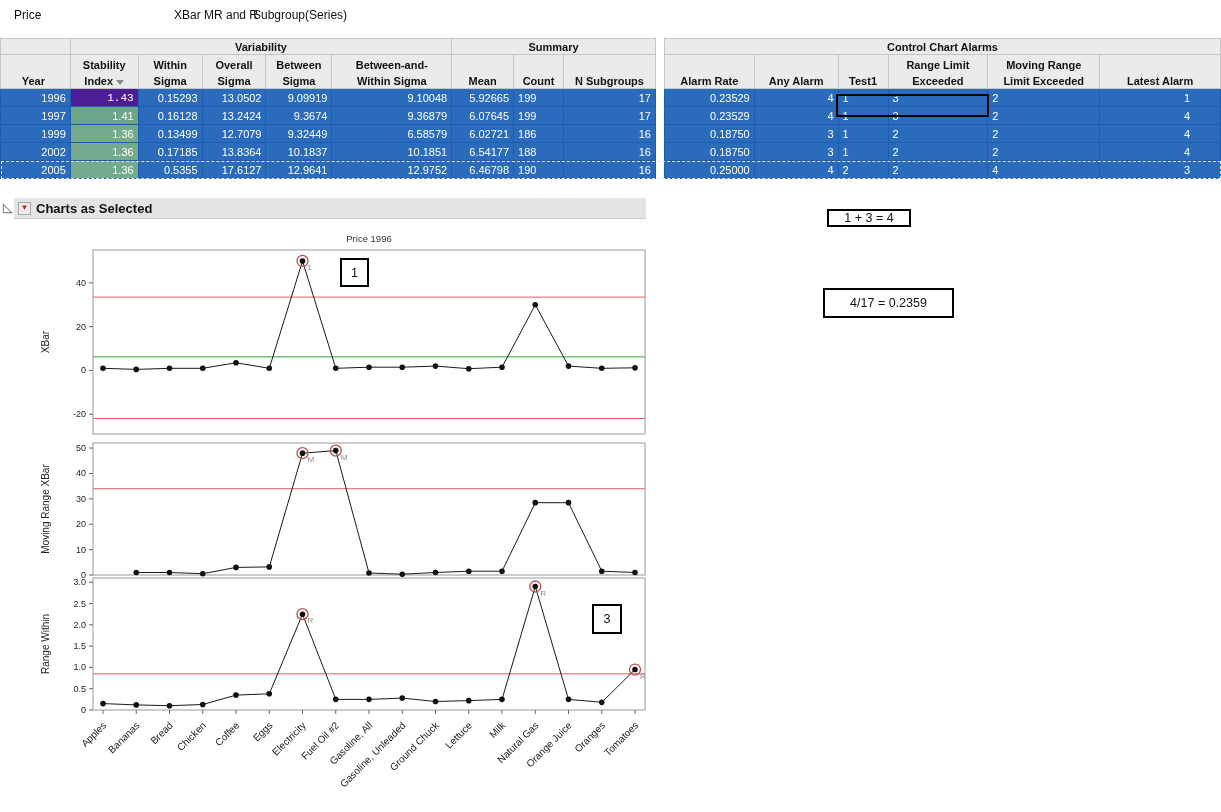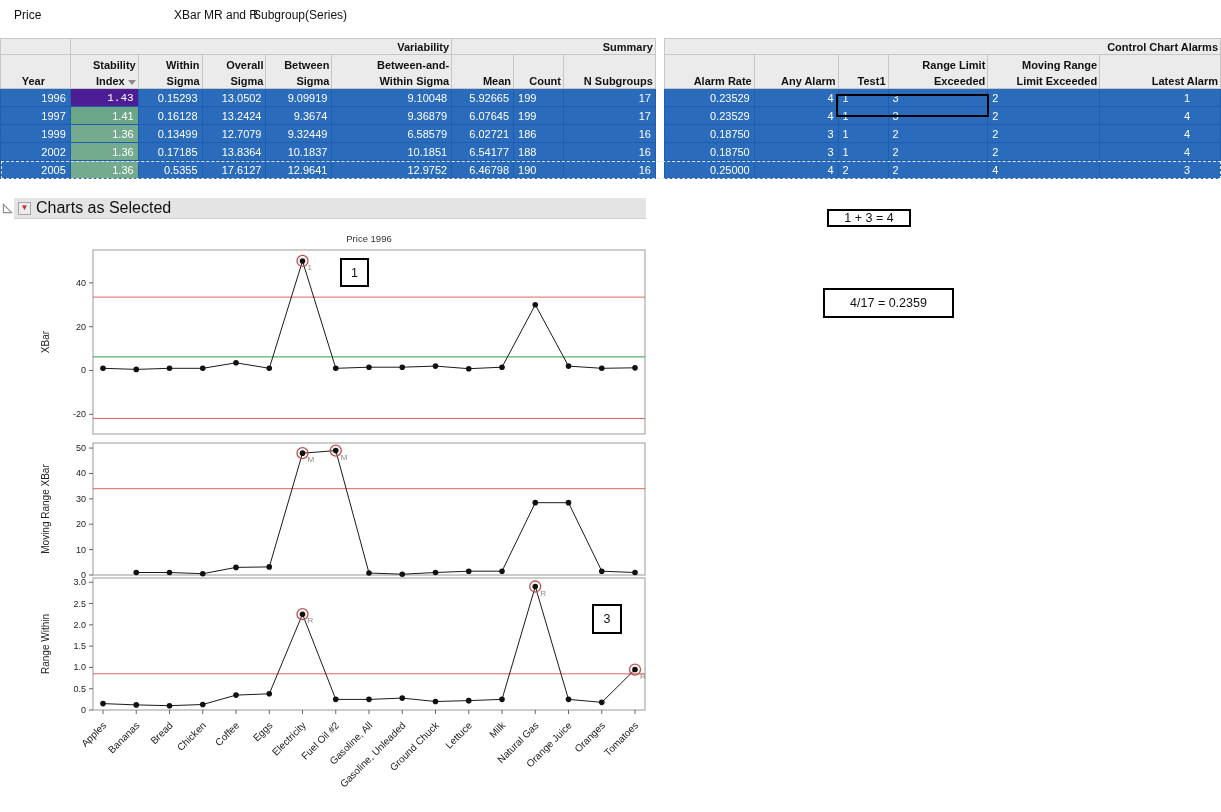--- a/index.html
+++ b/index.html
@@ -8,21 +8,21 @@
   .app{position:relative;width:1221px;height:812px}
 
   
   .topbar span{position:absolute;top:8px;font-size:12px;white-space:nowrap}
   .tb-price{left:14px}
   .tb-chart{left:174px}
   .tb-sub{left:253px}
 
   
   table{position:absolute;left:0;top:38px;border-collapse:collapse;table-layout:fixed;font-size:11px}
-  thead th{background:#ebebeb;border:1px solid #c6c6c6;font-weight:bold;text-align:right;
+  thead th{background:#ebebeb;border:1px solid #c6c6c6;font-weight:bold;text-align:center;
            vertical-align:bottom;padding:1px 2px;white-space:nowrap;overflow:hidden}
   thead tr.gh th{height:16px;font-size:11px}
   thead tr.h1 th{height:17px;border-bottom:none}
   thead tr.h2 th{height:17px;border-top:none}
   thead th.year{text-align:center;padding-right:6px}
   thead th.sp, tbody td.sp{background:#fff;border:none}
   tbody td{background:#2a6cbb;color:#fff;border:1px solid #1d5fae;height:18px;
            padding:0 4px;white-space:nowrap;overflow:hidden}
   tbody td.r{text-align:right;}
   tbody td.c{text-align:left}
@@ -32,21 +32,21 @@
   .caret{display:inline-block;width:0;height:0;border-left:4px solid transparent;border-right:4px solid transparent;
          border-top:5px solid #8a8a8a;margin-left:3px;vertical-align:middle}
 
   
   .section-row{position:absolute;left:0;top:198px;width:646px;height:21px}
   .disc-tri{position:absolute;left:2px;top:5px;width:11px;height:11px}
   .section-bar{position:absolute;left:14px;top:0;width:632px;height:21px;background:#e4e4e4;
                display:flex;align-items:center;border-bottom:1px solid #cfcfcf}
   .menu-btn{width:13px;height:13px;background:#ececec;border:1px solid #a8a8a8;margin:0 5px 0 4px;
             display:flex;align-items:center;justify-content:center;font-size:8px;color:#cc2222;line-height:1}
-  .section-title{font-size:16px;font-weight:normal}
+  .section-title{font-size:13px;font-weight:bold}
 
   
   #charts-svg{position:absolute;left:35px;top:228px}
 
   
   .anno{position:absolute;background:#fff;border:2px solid #000;display:flex;align-items:center;
         justify-content:center;font-size:12.5px;z-index:5}
   .anno-1{left:340px;top:258px;width:29px;height:29px}
   .anno-3{left:592px;top:604px;width:30px;height:30px}
   .anno-sum{left:827px;top:209px;width:84px;height:18px}

